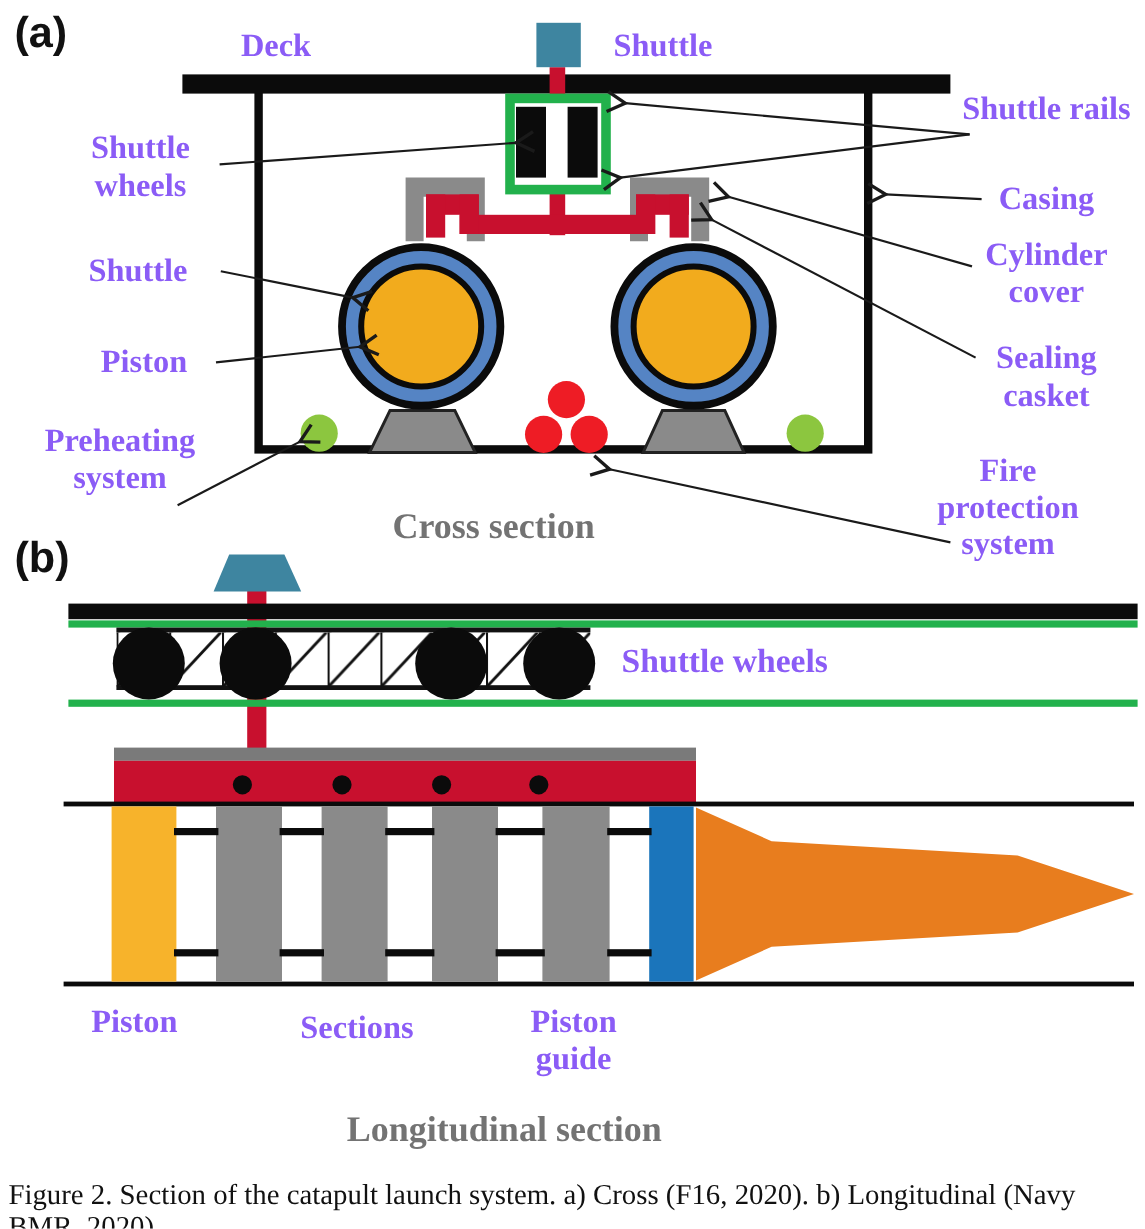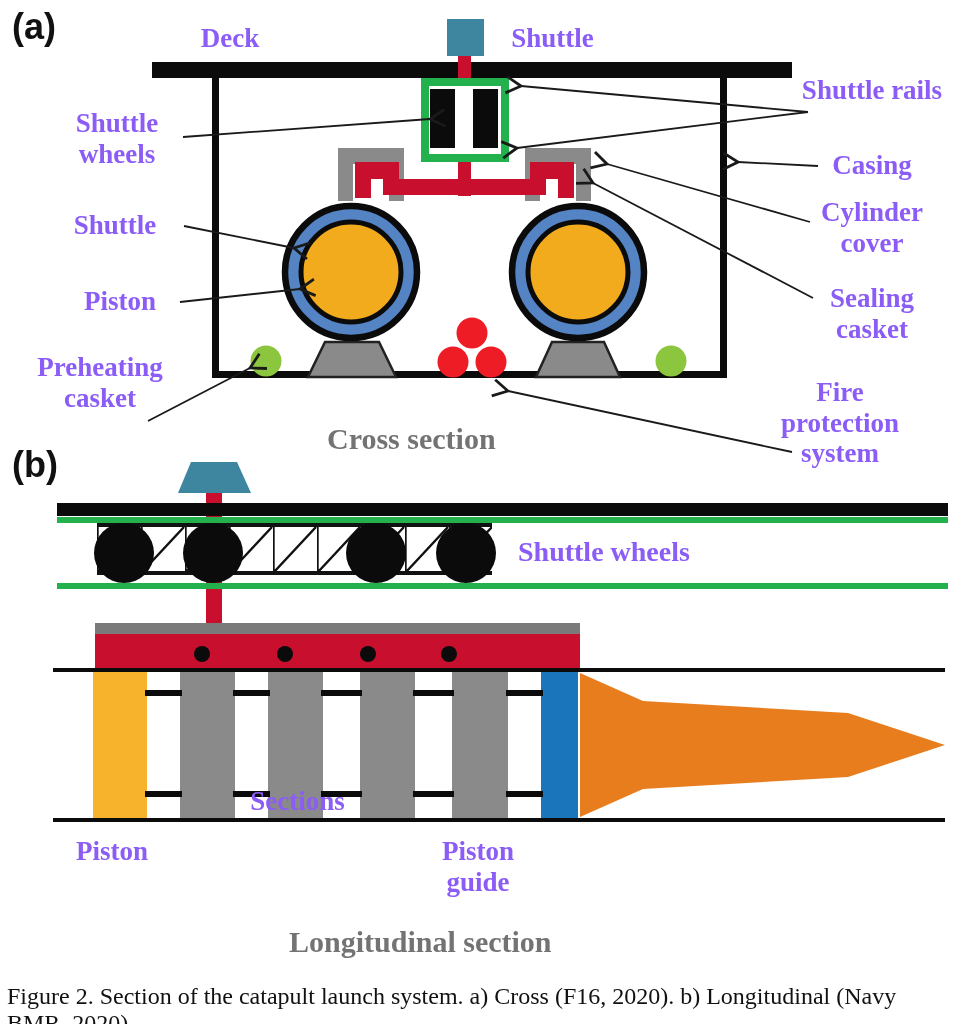--- a/index.html
+++ b/index.html
@@ -142,29 +142,29 @@
 </svg>
 
 <div class="marker" style="left:12px;top:6px;">(a)</div>
 <div class="marker" style="left:12px;top:444px;">(b)</div>
 
 <div class="lbl" style="left:180px;top:23px;width:100px;">Deck</div>
 <div class="lbl" style="left:495px;top:23px;width:115px;">Shuttle</div>
 <div class="lbl" style="left:42px;top:108px;width:150px;">Shuttle wheels</div>
 <div class="lbl" style="left:50px;top:210px;width:130px;">Shuttle</div>
 <div class="lbl" style="left:60px;top:286px;width:120px;">Piston</div>
-<div class="lbl" style="left:10px;top:352px;width:180px;">Preheating casket</div>
+<div class="lbl" style="left:10px;top:352px;width:180px;">Preheating system</div>
 <div class="lbl" style="left:798px;top:75px;width:148px;">Shuttle rails</div>
 <div class="lbl" style="left:798px;top:150px;width:148px;">Casing</div>
 <div class="lbl" style="left:798px;top:197px;width:148px;">Cylinder cover</div>
 <div class="lbl" style="left:798px;top:283px;width:148px;">Sealing casket</div>
 <div class="lbl" style="left:760px;top:377px;width:160px;">Fire protection system</div>
 <div class="sec-title" style="left:327px;top:422px;width:300px;">Cross section</div>
 
 <div class="lbl" style="left:518px;top:536px;width:290px;font-size:28px;text-align:left;">Shuttle wheels</div>
 <div class="lbl" style="left:52px;top:836px;width:120px;">Piston</div>
-<div class="lbl" style="left:230px;top:786px;width:135px;">Sections</div>
+<div class="lbl" style="left:230px;top:841px;width:135px;">Sections</div>
 <div class="lbl" style="left:423px;top:836px;width:110px;">Piston guide</div>
 <div class="sec-title" style="left:289px;top:925px;width:320px;">Longitudinal section</div>
 
 <div class="caption" style="left:7px;top:983px;width:940px;">Figure 2. Section of the catapult launch system. a) Cross (F16, 2020). b) Longitudinal (Navy BMR, 2020).</div>
 
 </div>
 
 </body></html>

